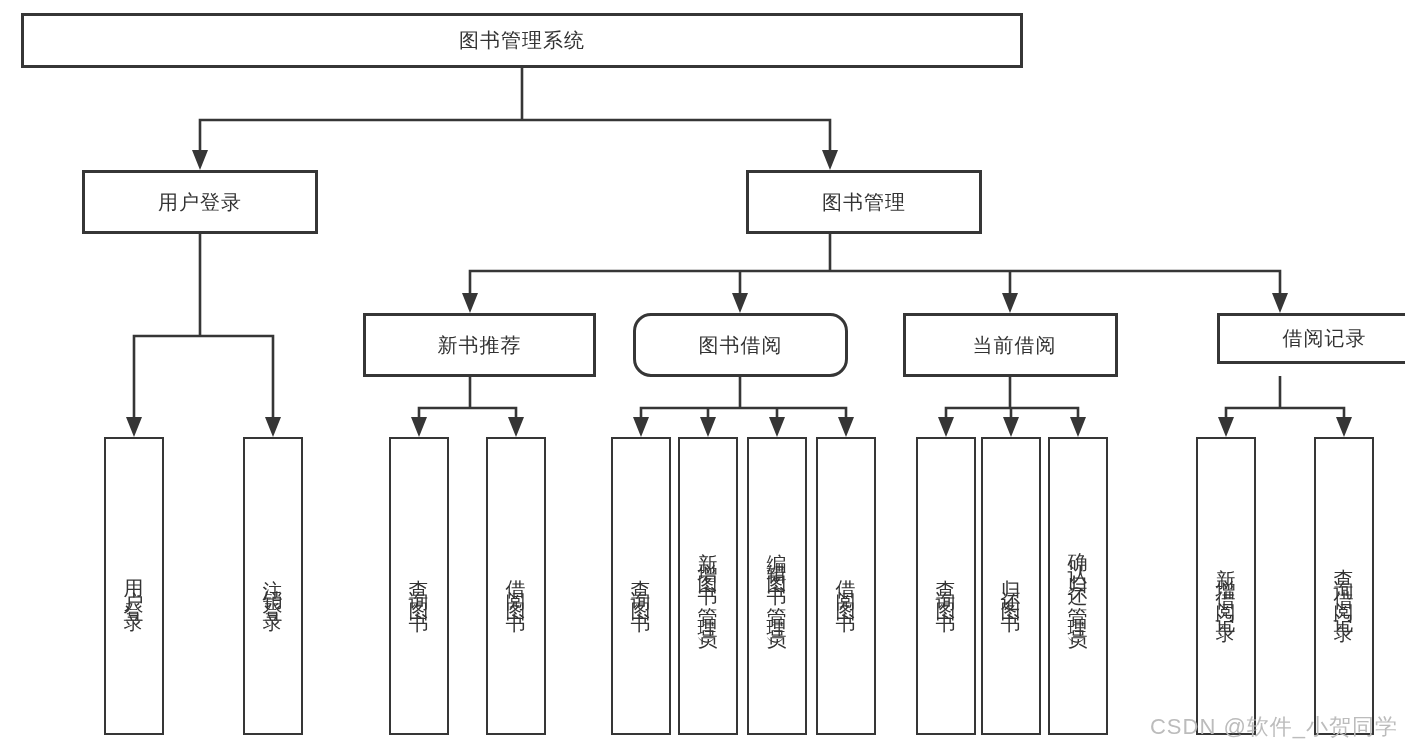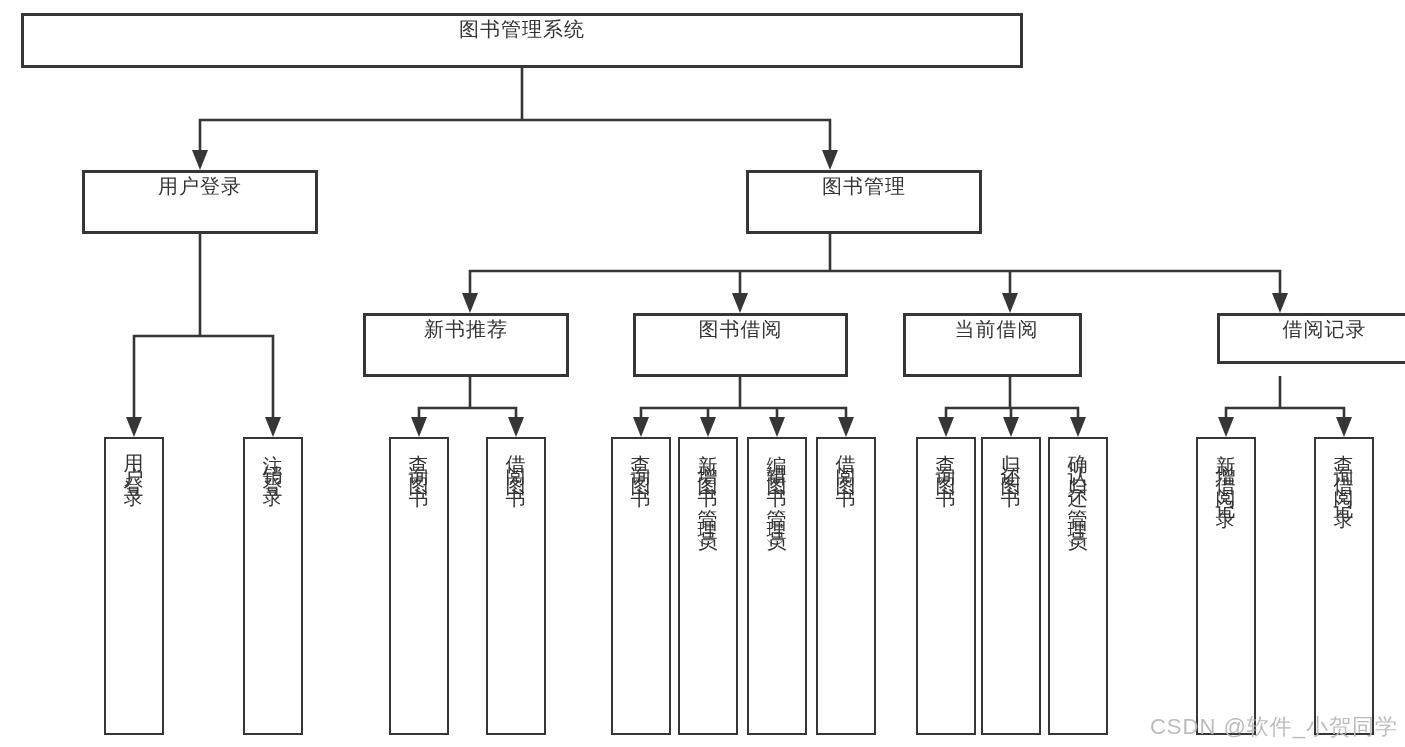--- a/index.html
+++ b/index.html
@@ -22,21 +22,21 @@
     width: 1405px;
     height: 747px;
     pointer-events: none;
   }
   .box {
     position: absolute;
     box-sizing: border-box;
     background: #ffffff;
     border: 3px solid #363636;
     display: flex;
-    align-items: flex-start;
+    align-items: center;
     justify-content: center;
     color: #333333;
     font-size: 20px;
     letter-spacing: 1px;
     z-index: 2;
   }
   .leaf {
     border-width: 2.5px;
   }
   .vtext {
@@ -99,27 +99,27 @@
     <span>图书管理系统</span>
   </div>
 
   <div class="box" style="left:82px; top:170px; width:236px; height:64px;">
     <span>用户登录</span>
   </div>
   <div class="box" style="left:712px; top:170px; width:236px; height:64px;margin-left:34px;">
     <span>图书管理</span>
   </div>
 
-  <div class="box" style="left:363px; top:313px; width:206px; height:64px;">
+  <div class="box" style="left:363px; top:313px; width:233px; height:64px;">
     <span>新书推荐</span>
   </div>
-  <div class="box" style="left:633px; top:313px; width:215px; height:64px;">
+  <div class="box" style="left:633px; top:313px; width:215px; height:64px;border-radius:18px;">
     <span>图书借阅</span>
   </div>
-  <div class="box" style="left:903px; top:313px; width:179px; height:64px;padding-left:8px;">
+  <div class="box" style="left:903px; top:313px; width:215px; height:64px;padding-left:8px;">
     <span>当前借阅</span>
   </div>
   <div class="box" style="left:1173px; top:313px; width:215px; height:51px;margin-left:44px;">
     <span>借阅记录</span>
   </div>
 
   <div class="box leaf" style="left:104px; top:437px; width:60px; height:298px;">
     <span class="vtext">用户登录</span>
   </div>
   <div class="box leaf" style="left:243px; top:437px; width:60px; height:298px;">

